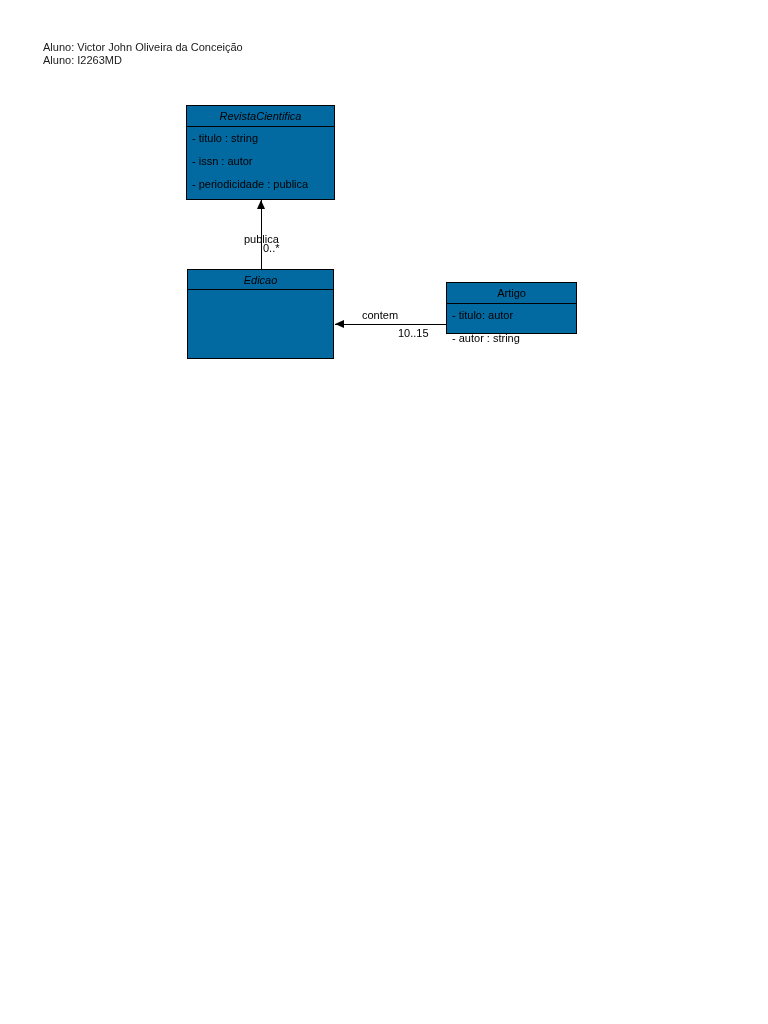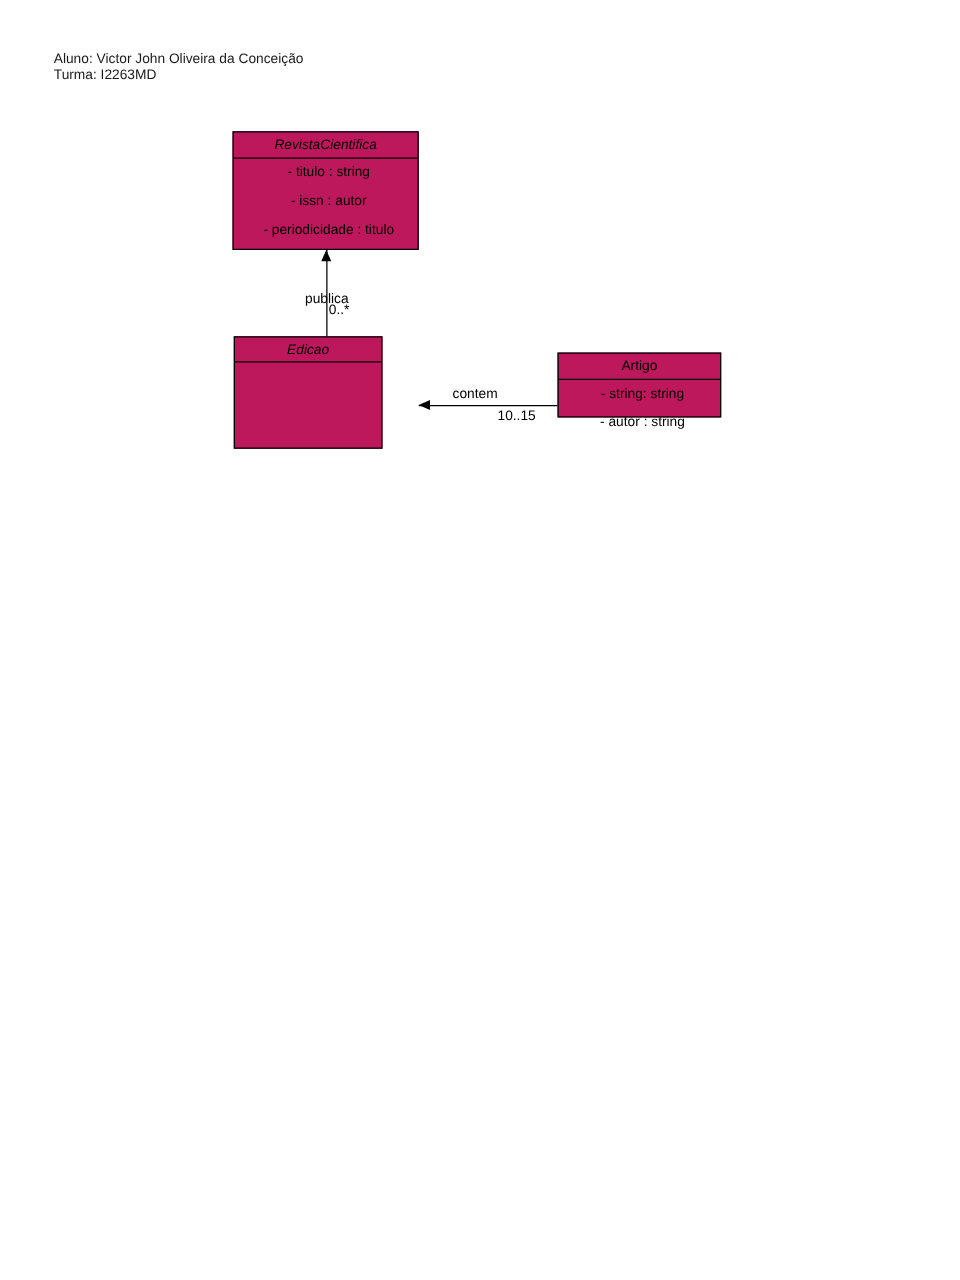--- a/index.html
+++ b/index.html
@@ -16,39 +16,39 @@
     width: 768px; height: 1024px;
     background: #ffffff;
   }
   .doc-header {
     position: absolute; left: 43px; top: 41px;
     font-size: 11px; line-height: 13px; color: #1a1a1a;
     white-space: nowrap;
   }
   .uml-class {
     position: absolute;
-    background: #be185d;
+    background: #0369a1;
     border: 1px solid #000000;
     font-size: 11px;
   }
   .uml-class .title {
     border-bottom: 1px solid #000000;
     display: flex; align-items: center; justify-content: center;
     font-size: 11px;
   }
   .uml-class.abstract .title { font-style: italic; }
-  .uml-class .attrs { padding: 0 0 0 5px; text-align: center; }
+  .uml-class .attrs { padding: 0 0 0 5px; }
   .uml-class .attr {
     height: 23px; line-height: 23px;
     white-space: nowrap;
   }
   
   #cls-revista { left: 186px; top: 105px; width: 149px; height: 95px; }
   #cls-revista .title { height: 21px; }
-  #cls-edicao  { left: 187px; top: 269px; width: 119px; height: 90px; }
+  #cls-edicao  { left: 187px; top: 269px; width: 147px; height: 90px; }
   #cls-edicao .title { height: 20px; }
   #cls-artigo  { left: 446px; top: 282px; width: 131px; height: 52px; }
   #cls-artigo .title { height: 21px; }
 
   
   .line { position: absolute; background: #000000; }
   #rel-publica-line { left: 261px; top: 200px; width: 1px; height: 69px; }
   #rel-publica-head {
     position: absolute; left: 257px; top: 200px;
     width: 0; height: 0;
@@ -73,40 +73,40 @@
   #lbl-contem    { left: 362px; top: 310px; text-align: right; }
   #lbl-contem-m  { left: 398px; top: 328px; text-align: center; }
 </style>
 </head>
 <body>
 
 <div class="page">
 
   <div class="doc-header">
     <div>Aluno: Victor John Oliveira da Conceição</div>
-    <div>Turma: I2263MD</div>
+    <div>Aluno: I2263MD</div>
   </div>
 
   <div class="uml-class abstract" id="cls-revista">
     <div class="title">RevistaCientifica</div>
     <div class="attrs">
       <div class="attr">- titulo : string</div>
       <div class="attr">- issn : autor</div>
-      <div class="attr">- periodicidade : titulo</div>
+      <div class="attr">- periodicidade : publica</div>
     </div>
   </div>
 
   <div class="uml-class abstract" id="cls-edicao">
     <div class="title">Edicao</div>
   </div>
 
   <div class="uml-class" id="cls-artigo">
     <div class="title">Artigo</div>
     <div class="attrs">
-      <div class="attr">- string: string</div>
+      <div class="attr">- titulo: autor</div>
       <div class="attr">- autor : string</div>
     </div>
   </div>
 
   <div class="line" id="rel-publica-line"></div>
   <div id="rel-publica-head"></div>
   <div class="rel-label" id="lbl-publica">publica</div>
   <div class="rel-label" id="lbl-publica-m">0..*</div>
 
   <div class="line" id="rel-contem-line"></div>

